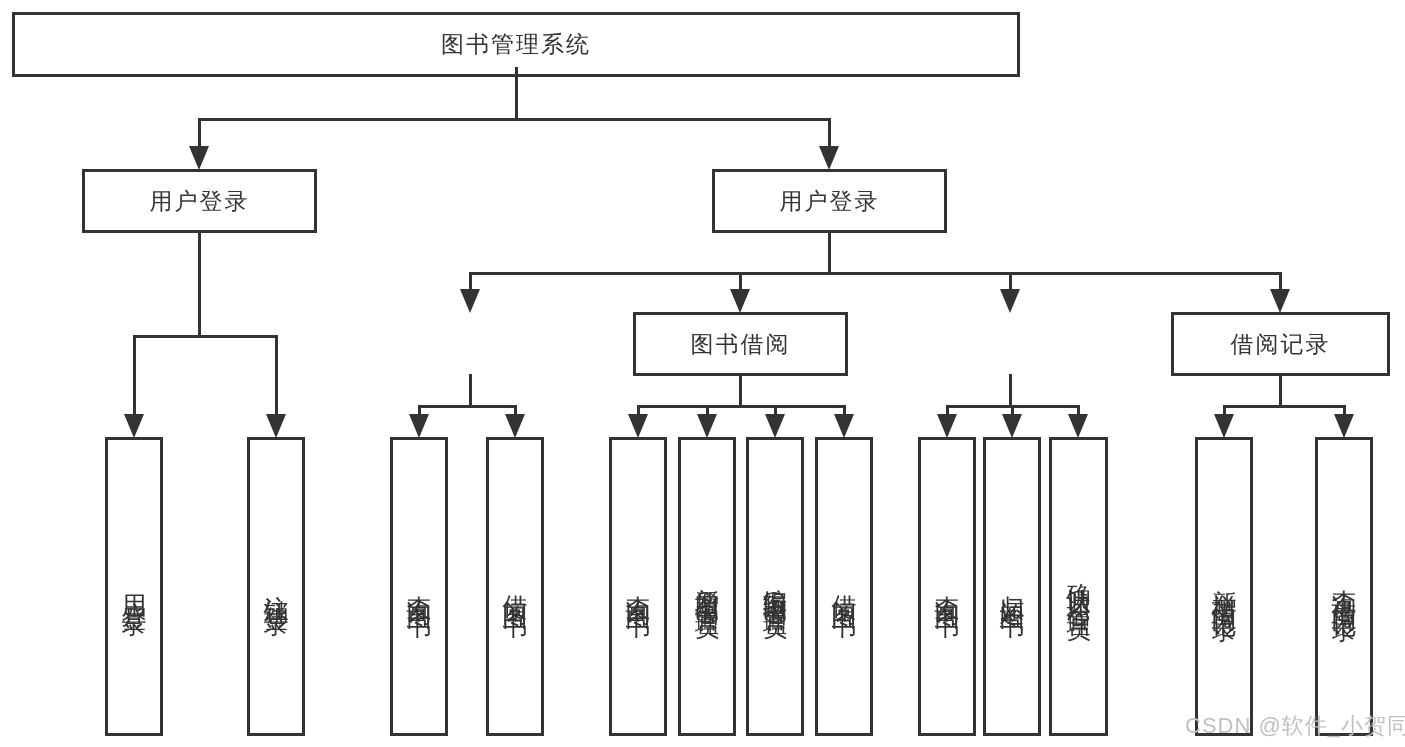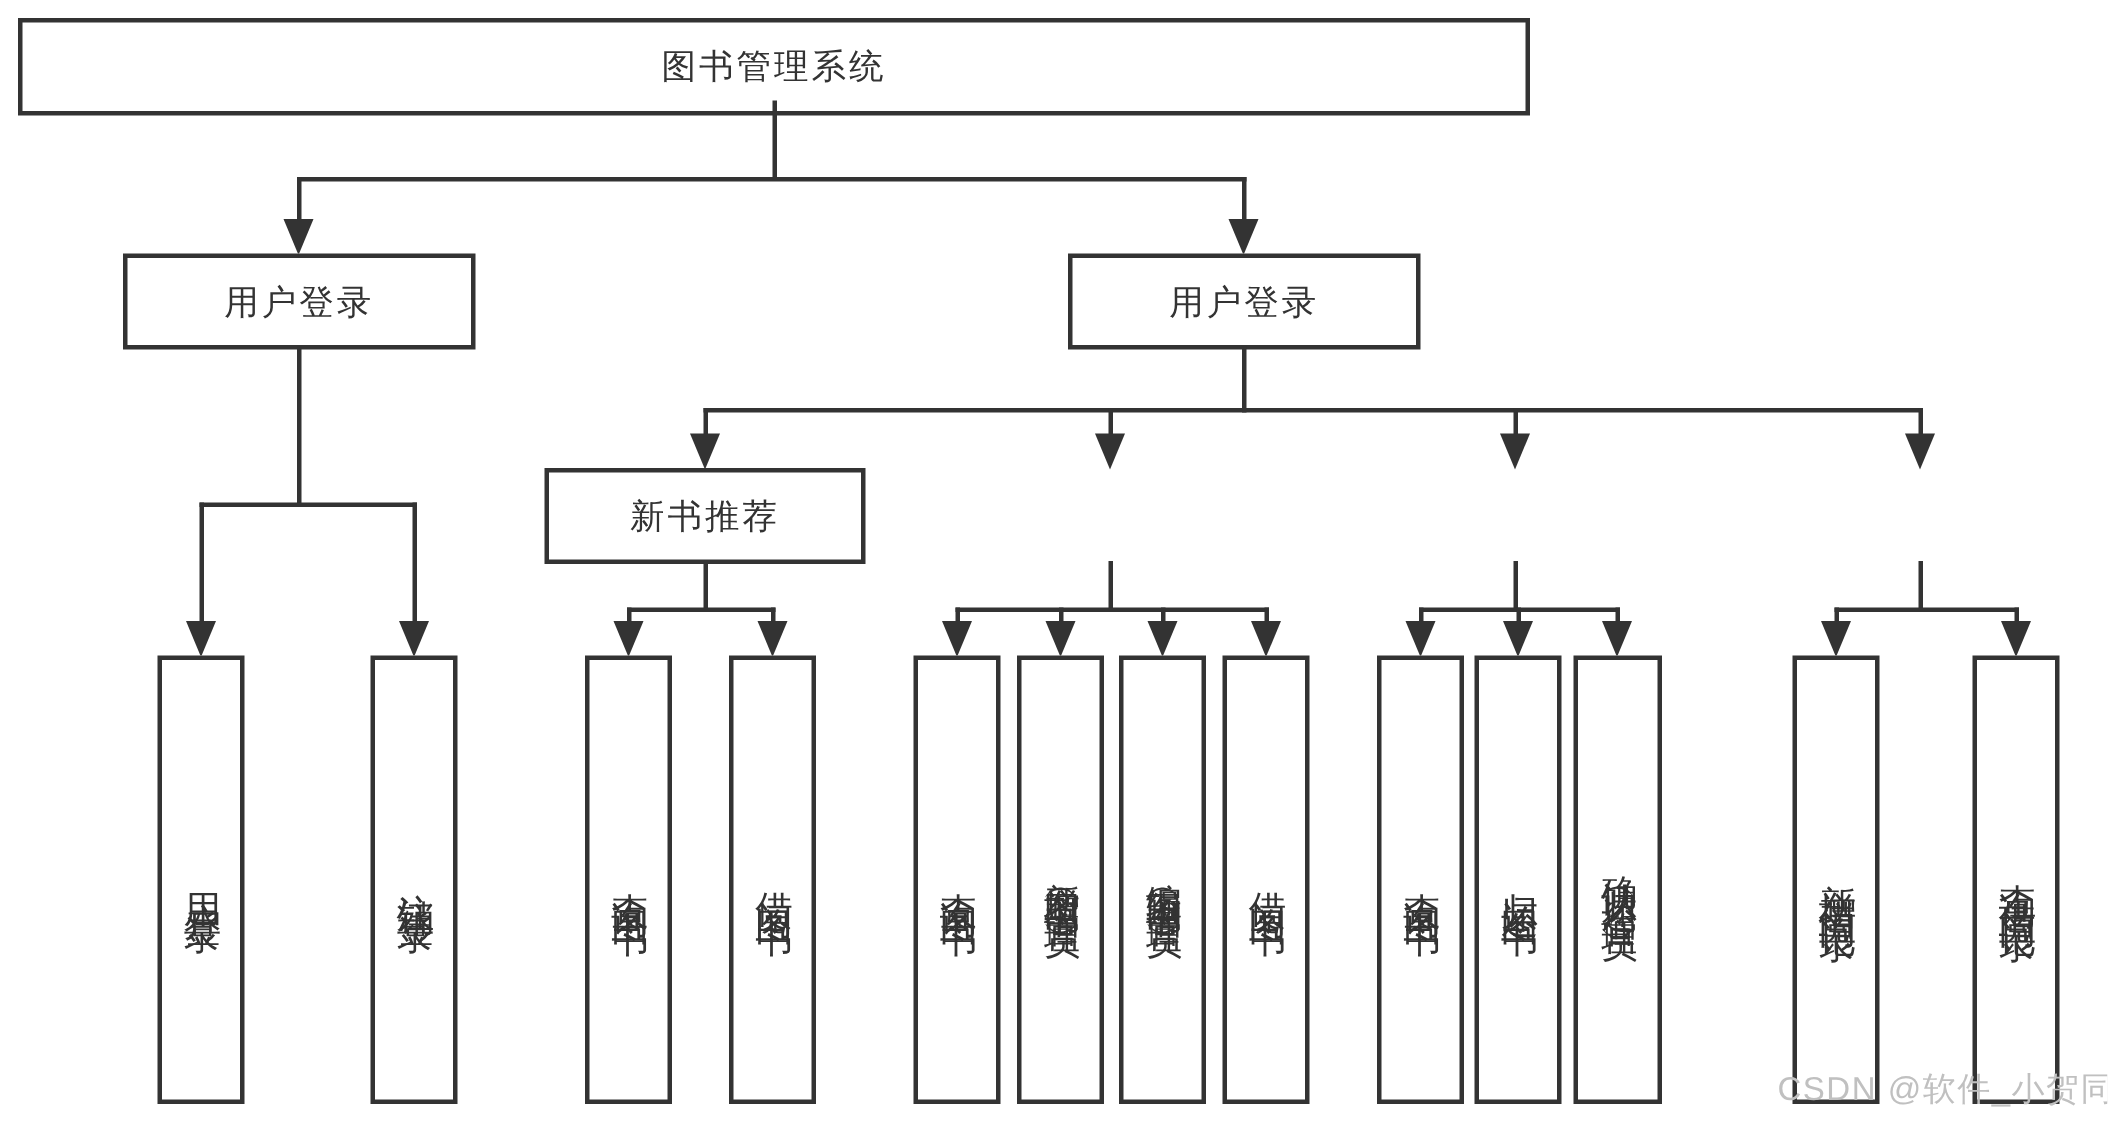--- a/index.html
+++ b/index.html
@@ -93,22 +93,25 @@
   <div class="hl" style="left:469px; top:272px; width:813px;"></div>
   <div class="vl" style="left:469px; top:272px; height:20px;"></div>
   <div class="arrow" style="left:460px; top:289px;"></div>
   <div class="vl" style="left:739px; top:272px; height:20px;"></div>
   <div class="arrow" style="left:730px; top:289px;"></div>
   <div class="vl" style="left:1009px; top:272px; height:20px;"></div>
   <div class="arrow" style="left:1000px; top:289px;"></div>
   <div class="vl" style="left:1279px; top:272px; height:20px;"></div>
   <div class="arrow" style="left:1270px; top:289px;"></div>
 
-  <div class="node" style="left:363px; top:312px; width:214px; height:64px;">
-    <span>新书推荐</span>
+  <div class="node" style="left:633px; top:312px; width:215px; height:64px;">
+    <span>图书借阅</span>
+  </div>
+  <div class="node" style="left:1171px; top:312px; width:219px; height:64px;">
+    <span>借阅记录</span>
   </div>
 
   <div class="vl" style="left:469px; top:374px; height:34px;"></div>
   <div class="hl" style="left:418px; top:405px; width:99px;"></div>
   <div class="vl" style="left:739px; top:374px; height:34px;"></div>
   <div class="hl" style="left:637px; top:405px; width:209px;"></div>
   <div class="vl" style="left:1009px; top:374px; height:34px;"></div>
   <div class="hl" style="left:946px; top:405px; width:134px;"></div>
   <div class="vl" style="left:1279px; top:374px; height:34px;"></div>
   <div class="hl" style="left:1223px; top:405px; width:123px;"></div>

